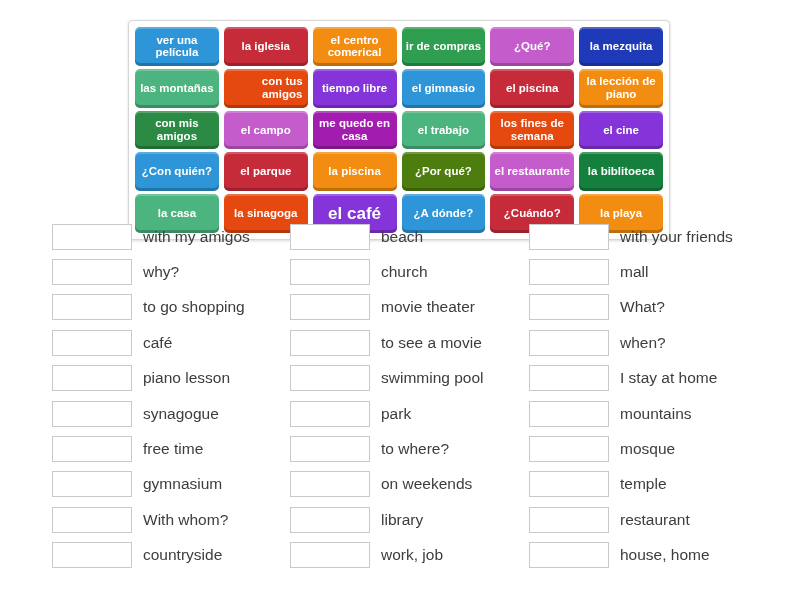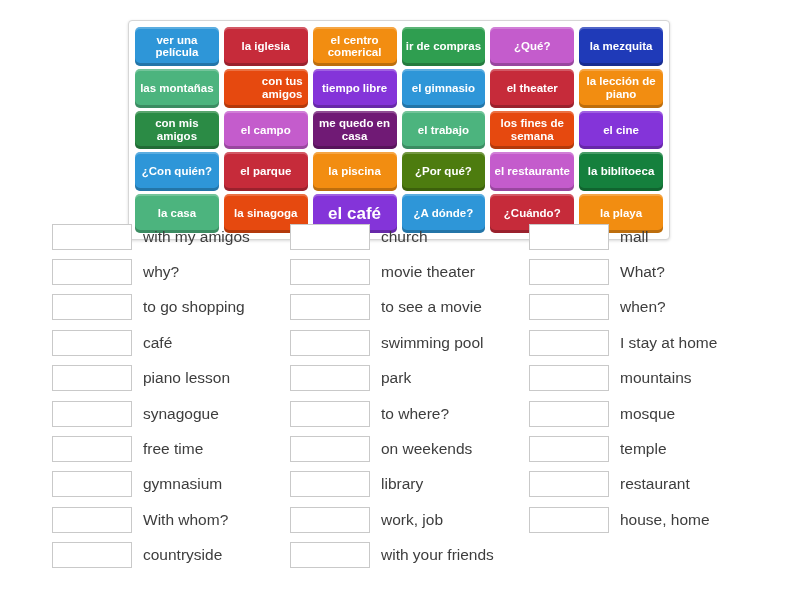--- a/index.html
+++ b/index.html
@@ -107,32 +107,32 @@
     <div class="tile" style="background-color: rgb(230, 73, 15); padding-left: 36px;">
         <span class="tile-label" style="white-space: normal; font-size: 11.5px;">con tus amigos</span>
       </div>
     <div class="tile" style="background-color: rgb(132, 52, 217);">
         <span class="tile-label" style="white-space: normal; font-size: 11.5px;">tiempo libre</span>
       </div>
     <div class="tile" style="background-color: rgb(46, 150, 216);">
         <span class="tile-label" style="white-space: normal; font-size: 11.5px;">el gimnasio</span>
       </div>
     <div class="tile" style="background-color: rgb(198, 43, 58);">
-        <span class="tile-label" style="white-space: normal; font-size: 11.5px;">el theater</span>
+        <span class="tile-label" style="white-space: normal; font-size: 11.5px;">el piscina</span>
       </div>
     <div class="tile" style="background-color: rgb(242, 141, 17);">
         <span class="tile-label" style="white-space: normal; font-size: 11.5px;">la lección de piano</span>
       </div>
     <div class="tile" style="background-color: rgb(43, 139, 69);">
         <span class="tile-label" style="white-space: normal; font-size: 11.5px;">con mis amigos</span>
       </div>
     <div class="tile" style="background-color: rgb(196, 92, 204);">
         <span class="tile-label" style="white-space: normal; font-size: 11.5px;">el campo</span>
       </div>
-    <div class="tile" style="background-color: #701a75; align-items: center;">
+    <div class="tile" style="background-color: #a21caf; align-items: center;">
         <span class="tile-label" style="white-space: normal; font-size: 11.5px;">me quedo en casa</span>
       </div>
     <div class="tile" style="background-color: rgb(76, 180, 126);">
         <span class="tile-label" style="white-space: normal; font-size: 11.5px;">el trabajo</span>
       </div>
     <div class="tile" style="background-color: rgb(230, 73, 15);">
         <span class="tile-label" style="white-space: normal; font-size: 11.5px;">los fines de semana</span>
       </div>
     <div class="tile" style="background-color: rgb(132, 52, 217);">
         <span class="tile-label" style="white-space: normal; font-size: 11.5px;">el cine</span>
@@ -213,20 +213,24 @@
       <div class="answer-box"></div>
       <span class="match-label">With whom?</span>
     </div>
   <div class="match-row">
       <div class="answer-box"></div>
       <span class="match-label">countryside</span>
     </div>
 
   <div class="match-row">
       <div class="answer-box"></div>
+      <span class="match-label">beach</span>
+    </div>
+  <div class="match-row">
+      <div class="answer-box"></div>
       <span class="match-label">church</span>
     </div>
   <div class="match-row">
       <div class="answer-box"></div>
       <span class="match-label">movie theater</span>
     </div>
   <div class="match-row">
       <div class="answer-box"></div>
       <span class="match-label">to see a movie</span>
     </div>

